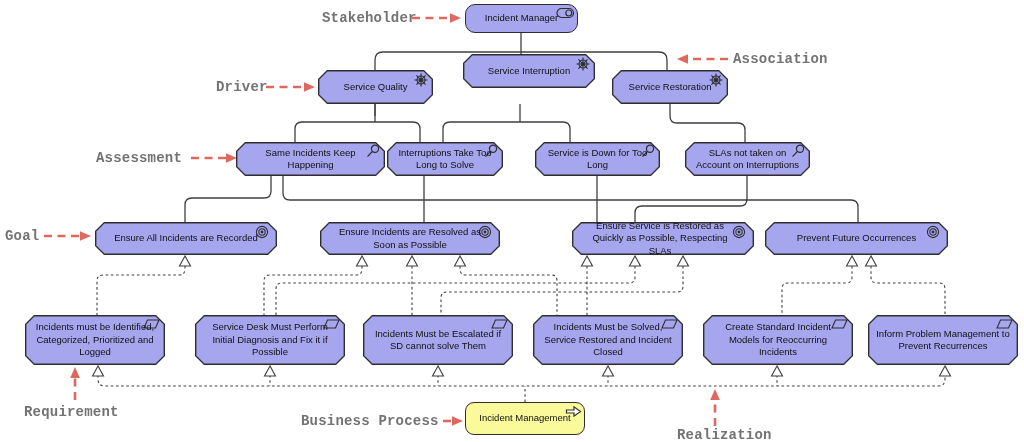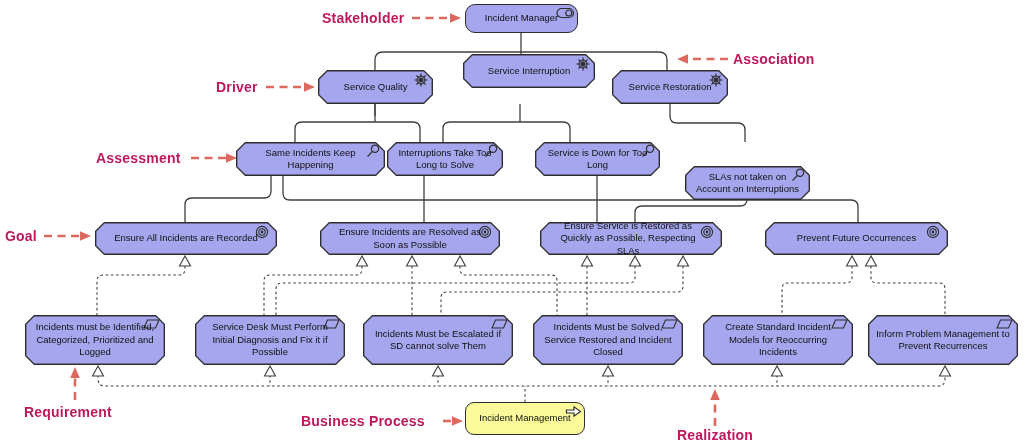--- a/index.html
+++ b/index.html
@@ -11,21 +11,21 @@
   .oct-border{inset:0;background:#2e2e2e;
     clip-path:polygon(9px 0,calc(100% - 9px) 0,100% 9px,100% calc(100% - 9px),calc(100% - 9px) 100%,9px 100%,0 calc(100% - 9px),0 9px);}
   .oct-fill{inset:1.4px;background:#a6a6ee;
     clip-path:polygon(8px 0,calc(100% - 8px) 0,100% 8px,100% calc(100% - 8px),calc(100% - 8px) 100%,8px 100%,0 calc(100% - 8px),0 8px);}
   .rounded{position:absolute;inset:0;border:1.5px solid #2e2e2e;border-radius:10px;background:#a6a6ee;box-sizing:border-box;}
   .rounded.proc{background:#fafa9b;border-radius:9px;}
   .lbl{position:absolute;inset:0;display:flex;align-items:center;justify-content:center;
        text-align:center;font-size:9.5px;line-height:1.3;color:#101010;padding:2px 8px;box-sizing:border-box;}
   .icon{position:absolute;top:2px;right:4px;width:16px;height:15px;}
   .icon svg{display:block;}
-  .ann{position:absolute;color:#be185d;font-weight:700;font-size:14px;letter-spacing:.2px;white-space:nowrap;}
+  .ann{position:absolute;color:#737373;font-weight:700;font-size:14px;letter-spacing:.2px;white-space:nowrap;font-family:Liberation Mono, monospace;}
 </style>
 </head>
 <body>
 
 <div class="stage">
 
   <svg class="wires" width="1024" height="442" viewBox="0 0 1024 442">
 
     <g stroke="#3f3f3f" stroke-width="1.3" fill="none">
       <path d="M521,33 V52"></path>
@@ -186,21 +186,21 @@
     <div class="oct oct-border"></div>
       <div class="oct oct-fill"></div>
     <span class="icon">
       <svg width="15" height="15" viewBox="0 0 15 15" stroke="#2e2e2e" fill="none" stroke-width="1.2">
           <circle cx="10" cy="4.8" r="3.6"></circle>
           <path d="M7.3,7.5 L2.5,12.6"></path>
         </svg>
     </span>
     <span class="lbl">Service is Down for Too Long</span>
   </div>
-  <div class="node" style="left:685px;top:142px;width:125px;height:34px;margin-top:24px;">
+  <div class="node" style="left:685px;top:142px;width:125px;height:34px;">
     <div class="oct oct-border"></div>
       <div class="oct oct-fill"></div>
     <span class="icon">
       <svg width="15" height="15" viewBox="0 0 15 15" stroke="#2e2e2e" fill="none" stroke-width="1.2">
           <circle cx="10" cy="4.8" r="3.6"></circle>
           <path d="M7.3,7.5 L2.5,12.6"></path>
         </svg>
     </span>
     <span class="lbl">SLAs not taken on Account on Interruptions</span>
   </div>
@@ -222,21 +222,21 @@
       <div class="oct oct-fill"></div>
     <span class="icon" style="right:6px;top:3px;">
       <svg width="14" height="14" viewBox="0 0 14 14">
           <circle cx="7" cy="7" r="5.6" fill="none" stroke="#2e2e2e" stroke-width="1.1"></circle>
           <circle cx="7" cy="7" r="3.2" fill="none" stroke="#2e2e2e" stroke-width="1.1"></circle>
           <circle cx="7" cy="7" r="1.4" fill="#2e2e2e"></circle>
         </svg>
     </span>
     <span class="lbl">Ensure Incidents are Resolved as Soon as Possible</span>
   </div>
-  <div class="node" style="left:540px;top:222px;width:182px;height:33px;">
+  <div class="node" style="left:572px;top:222px;width:182px;height:33px;">
     <div class="oct oct-border"></div>
       <div class="oct oct-fill"></div>
     <span class="icon" style="right:6px;top:3px;">
       <svg width="14" height="14" viewBox="0 0 14 14">
           <circle cx="7" cy="7" r="5.6" fill="none" stroke="#2e2e2e" stroke-width="1.1"></circle>
           <circle cx="7" cy="7" r="3.2" fill="none" stroke="#2e2e2e" stroke-width="1.1"></circle>
           <circle cx="7" cy="7" r="1.4" fill="#2e2e2e"></circle>
         </svg>
     </span>
     <span class="lbl" style="padding:2px 16px 2px 10px;">Ensure Service is Restored as Quickly as Possible, Respecting SLAs</span>

